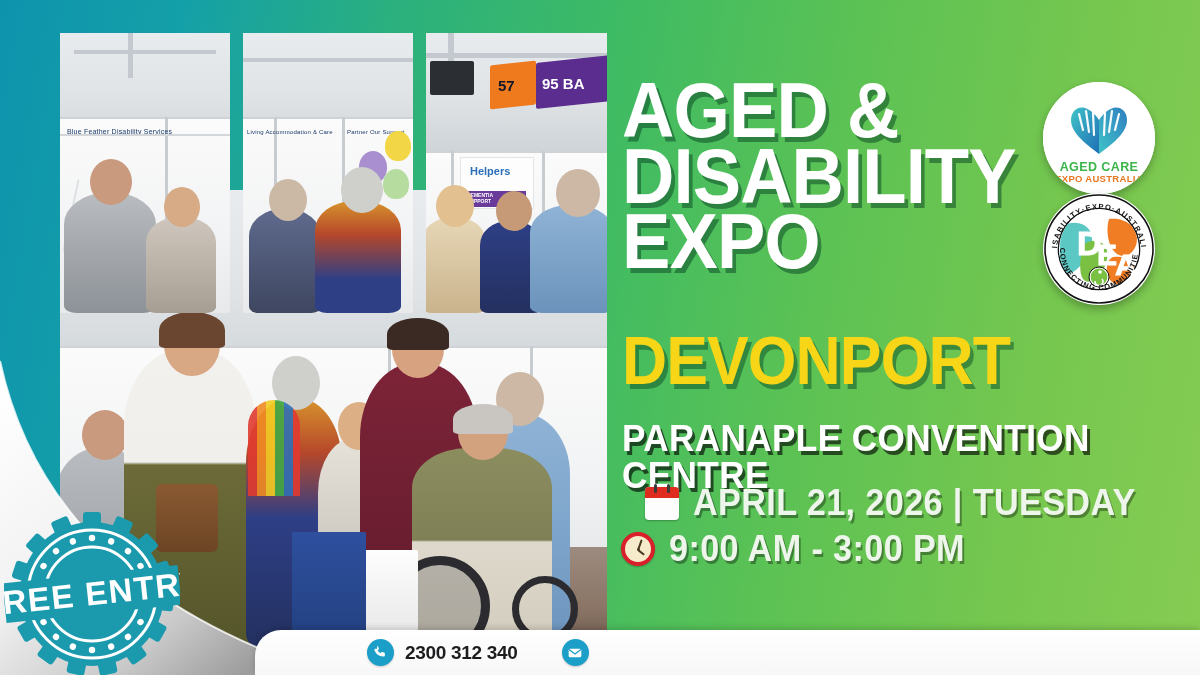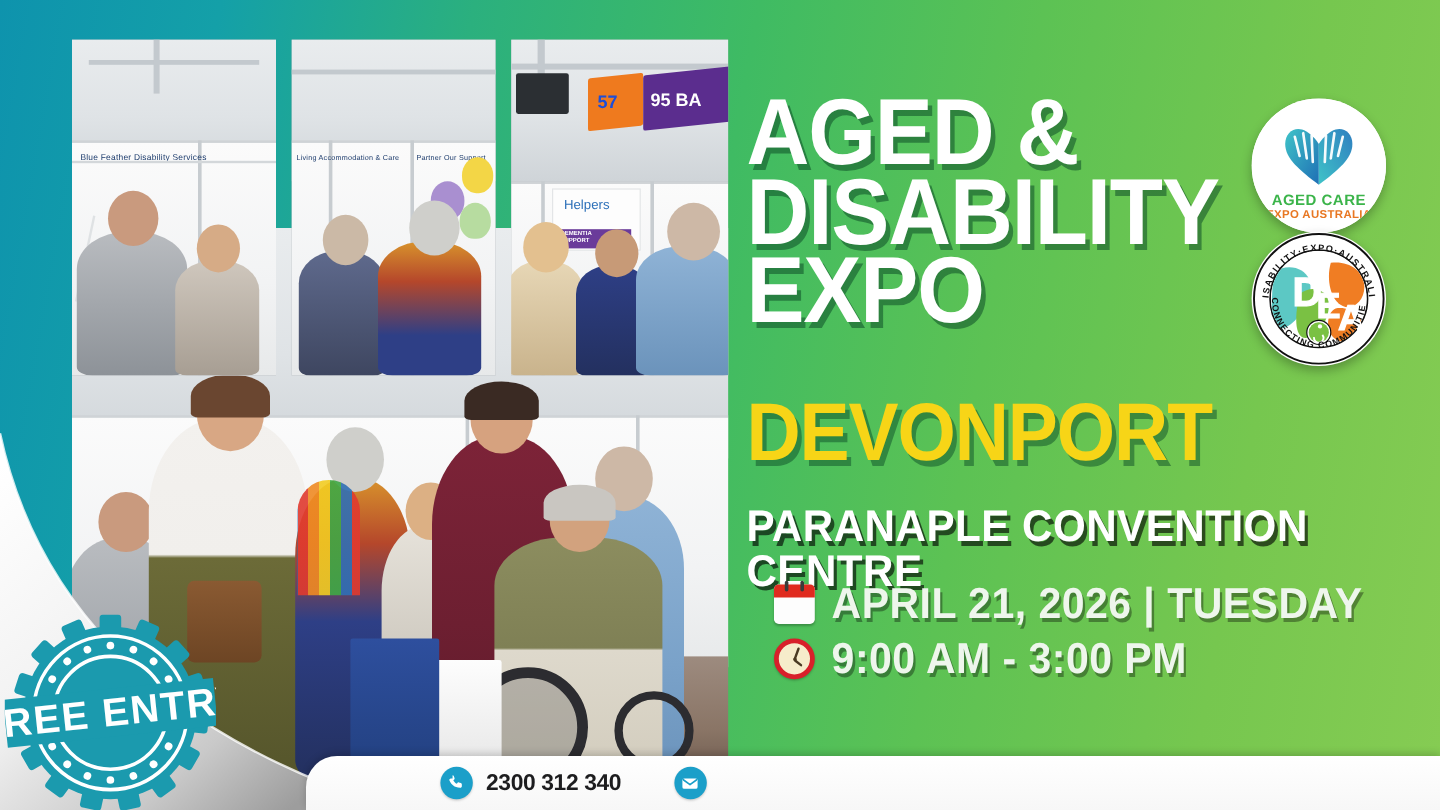--- a/index.html
+++ b/index.html
@@ -86,21 +86,21 @@
   .infoline{
     position:absolute; display:flex; align-items:center; gap:14px;
   }
   .infoline .txt{
     font-family:"Liberation Sans Narrow","Liberation Sans",sans-serif;
     font-weight:700; font-size:36px; color:#eef6ec; letter-spacing:.4px;
     text-transform:uppercase; text-shadow:2px 3px 0 rgba(0,0,0,.35);
     transform:scaleX(.95); transform-origin:left center;
   }
   .infoline.date{ left:645px; top:482px;text-align:right; }
-  .infoline.time{ left:645px; top:528px; }
+  .infoline.time{ left:621px; top:528px; }
 
   
   .cal{ position:relative; width:34px; height:33px; border-radius:4px;
         background:#fdfdfd; box-shadow:0 1px 2px rgba(0,0,0,.25); flex:0 0 auto;}
   .cal:before{ content:""; position:absolute; left:0; right:0; top:0; height:11px;
         background:#e02b1f; border-radius:4px 4px 0 0;}
   .cal .ring{ position:absolute; top:-3px; width:3px; height:9px; background:#3a3a3a; border-radius:2px;}
   .cal .ring.a{ left:9px;} .cal .ring.b{ right:9px;}
 
   
@@ -248,28 +248,28 @@
     <div class="panel p3">
       <div class="hall">
         <div class="ceiling"></div>
         <div class="beam" style="left:0; top:7%; width:100%; height:5px;"></div>
         <div class="beam" style="left:12%; top:0; width:6px; height:13%;"></div>
 
         <div style="position:absolute; left:4px; top:28px; width:44px; height:34px; background:#2b2f33; border-radius:2px;"></div>
 
         <div class="banner" style="left:64px; top:30px; width:46px; height:44px; background:#ef7a1e;"></div>
         <div class="banner" style="left:110px; top:26px; width:76px; height:46px; background:#5b2d8e;"></div>
-        <div style="position:absolute; left:72px; top:44px; font-size:15px; font-weight:700; color:#1d4ed8; font-family:'Liberation Sans',sans-serif;">57</div>
+        <div style="position:absolute; left:72px; top:44px; font-size:15px; font-weight:700; color:#0f172a; font-family:'Liberation Sans',sans-serif;">57</div>
         <div style="position:absolute; left:116px; top:42px; font-size:15px; font-weight:700; color:#fff; font-family:'Liberation Sans',sans-serif;">95 BA</div>
         <div class="booth-wall" style="top:42%; height:58%;"></div>
         <div class="post" style="left:14%; top:42%; height:58%;"></div>
         <div class="post" style="left:64%; top:42%; height:58%;"></div>
 
         <div style="position:absolute; left:34px; top:124px; width:74px; height:52px; background:#fdfdfd; border:1px solid #e3e5e7;"></div>
-        <div style="position:absolute; left:44px; top:132px; font-size:11px; font-weight:400; color:#2b6fb8; font-family:'Liberation Sans',sans-serif;">Helpers</div>
+        <div style="position:absolute; left:44px; top:132px; font-size:11px; font-weight:700; color:#2b6fb8; font-family:'Liberation Sans',sans-serif;">Helpers</div>
         <div style="position:absolute; left:38px; top:158px; width:62px; height:16px; background:#6a3b9a;"></div>
         <div style="position:absolute; left:41px; top:160px; font-size:5px; font-weight:700; color:#fff; line-height:1.1; font-family:'Liberation Sans',sans-serif;">DEMENTIA<br>SUPPORT</div>
         <div class="crowdband" style="height:40%;">
           <div class="person" style="left:-4px; width:64px; height:96px; background:linear-gradient(180deg,#e7d7b6,#c9b38c);"></div>
           <div class="head" style="left:10px; bottom:86px; width:38px; height:42px; background:#e3c08f;"></div>
           <div class="person" style="left:54px; width:62px; height:92px; background:linear-gradient(180deg,#2e3f86,#23305f);"></div>
           <div class="head" style="left:70px; bottom:82px; width:36px; height:40px; background:#c79a77;"></div>
           <div class="person" style="left:104px; width:84px; height:108px; background:linear-gradient(180deg,#8fb3d6,#6b93bb);"></div>
           <div class="head" style="left:130px; bottom:96px; width:44px; height:48px; background:#cdb8a6;"></div>
         </div>

